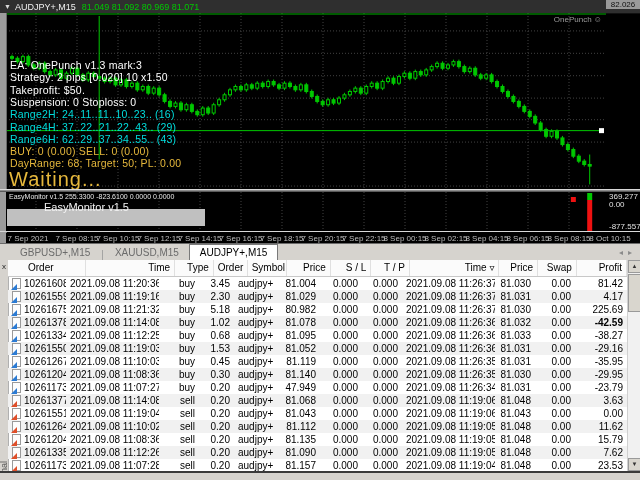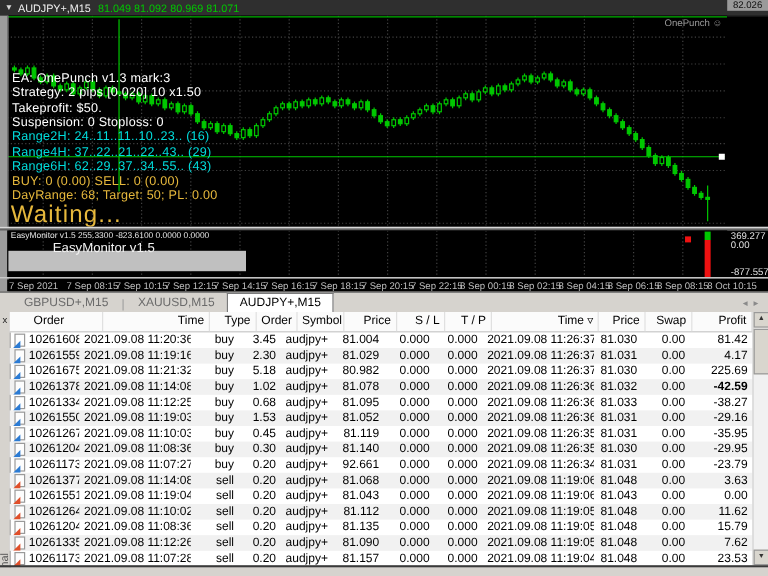--- a/index.html
+++ b/index.html
@@ -583,21 +583,21 @@
           <div class="td order-cell" style="width: 58px;">
             <span class="doc-icon">
               <span class="arr buy"></span>
             </span>
             <span>102611737</span>
           </div>
           <div class="td right" style="width: 93px;">2021.09.08 11:07:27</div>
           <div class="td right" style="width: 40px;">buy</div>
           <div class="td right" style="width: 35px;">0.20</div>
           <div class="td right" style="width: 41px;">audjpy+</div>
-          <div class="td right" style="width: 45px;">92.661</div>
+          <div class="td right" style="width: 45px;">47.949</div>
           <div class="td right" style="width: 42px;">0.000</div>
           <div class="td right" style="width: 40px;">0.000</div>
           <div class="td right" style="width: 93px;">2021.09.08 11:26:34</div>
           <div class="td right" style="width: 40px;">81.031</div>
           <div class="td right" style="width: 40px;">0.00</div>
           <div class="td right" style="width: 52px;">-23.79</div>
         </div>
         <div class="trow">
           <div class="td order-cell" style="width: 58px;">
             <span class="doc-icon">

